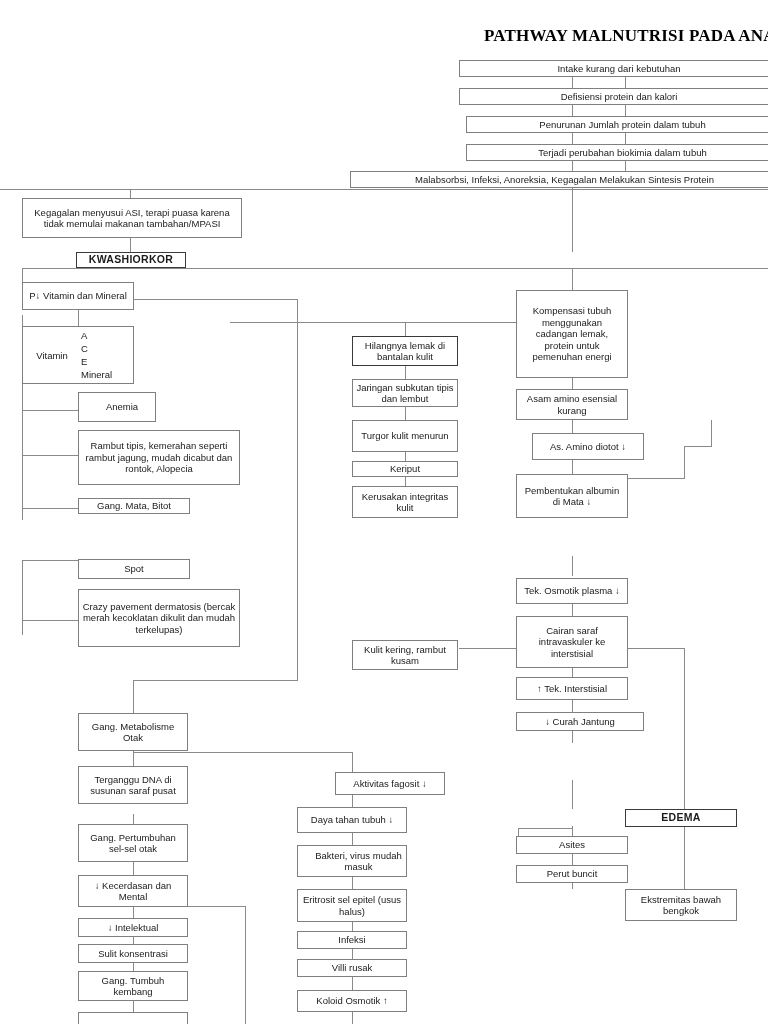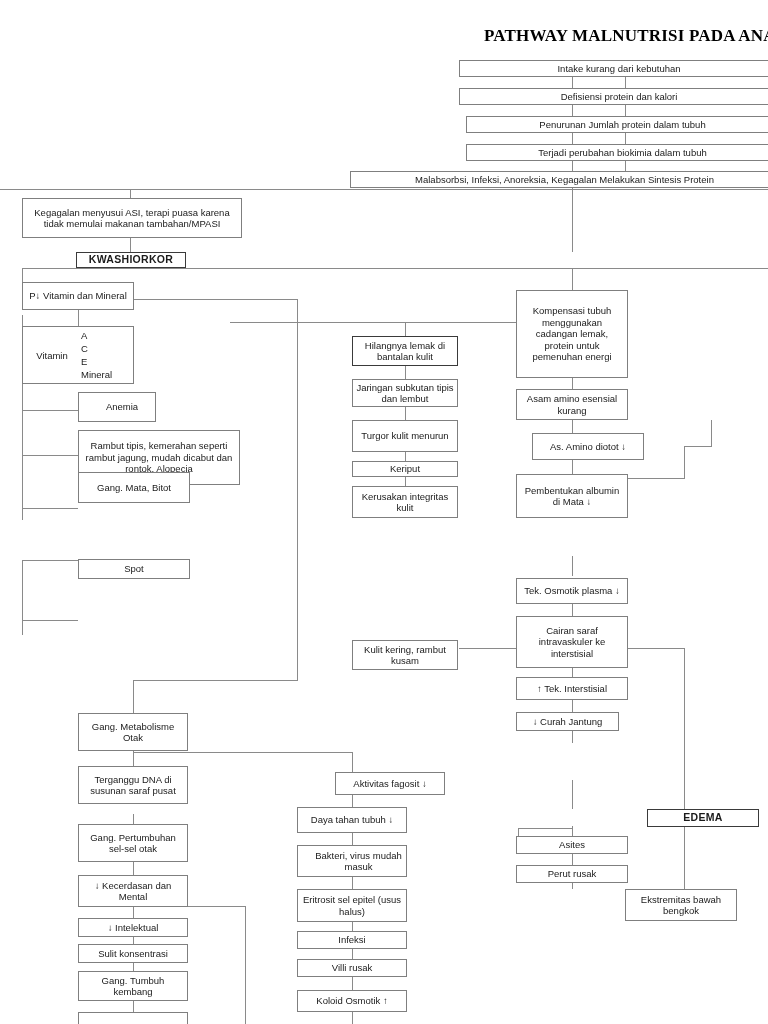--- a/index.html
+++ b/index.html
@@ -178,23 +178,24 @@
   <div class="vitlist" style="left:22px; top:326px; width:112px; height:58px;">
     <span class="lbl">Vitamin</span>
     <span class="vals" style="white-space:pre;">A
 C
 E
 Mineral</span>
   </div>
 
   <div class="node" style="left:78px; top:392px; width:78px; height:30px;padding-left:13px;">Anemia</div>
   <div class="node" style="left:78px; top:430px; width:162px; height:55px;">Rambut tipis, kemerahan seperti rambut jagung, mudah dicabut dan rontok, Alopecia</div>
-  <div class="node" style="left:78px; top:472px; width:112px; height:31px;">Gang. Mata, Bitot</div>
+  <div class="node" style="left:78px; top:498px; width:112px; height:16px;">Gang. Mata, Bitot</div>
 
   <div class="node" style="left:78px; top:559px; width:112px; height:20px;">Spot</div>
+  <div class="node" style="left:78px; top:589px; width:162px; height:58px;">Crazy pavement dermatosis (bercak merah kecoklatan dikulit dan mudah terkelupas)</div>
 
   <div class="node" style="left:78px; top:713px; width:110px; height:38px;">Gang. Metabolisme Otak</div>
   <div class="node" style="left:78px; top:766px; width:110px; height:38px;">Terganggu DNA di susunan saraf pusat</div>
   <div class="node" style="left:78px; top:875px; width:110px; height:32px;">↓ Kecerdasan dan Mental</div>
   <div class="node" style="left:78px; top:824px; width:110px; height:38px;">Gang. Pertumbuhan sel-sel otak</div>
   <div class="node" style="left:78px; top:918px; width:110px; height:19px;">↓ Intelektual</div>
   <div class="node" style="left:78px; top:944px; width:110px; height:19px;">Sulit konsentrasi</div>
   <div class="node" style="left:78px; top:971px; width:110px; height:30px;">Gang. Tumbuh kembang</div>
   <div class="node" style="left:78px; top:1012px; width:110px; height:30px;"></div>
 
@@ -215,20 +216,20 @@
   <div class="node" style="left:297px; top:990px; width:110px; height:22px;">Koloid Osmotik ↑</div>
 
   <div class="node" style="left:516px; top:290px; width:112px; height:88px;">Kompensasi tubuh menggunakan cadangan lemak, protein untuk pemenuhan energi</div>
   <div class="node" style="left:516px; top:389px; width:112px; height:31px;">Asam amino esensial kurang</div>
   <div class="node" style="left:516px; top:433px; width:112px; height:27px;margin-left:16px;">As. Amino diotot ↓</div>
   <div class="node" style="left:516px; top:474px; width:112px; height:44px;">Pembentukan albumin di Mata ↓</div>
 
   <div class="node" style="left:516px; top:578px; width:112px; height:26px;">Tek. Osmotik plasma ↓</div>
   <div class="node" style="left:516px; top:616px; width:112px; height:52px;">Cairan saraf intravaskuler ke interstisial</div>
   <div class="node" style="left:516px; top:677px; width:112px; height:23px;">↑ Tek. Interstisial</div>
-  <div class="node" style="left:516px; top:712px; width:103px; height:19px;text-align:center;">↓ Curah Jantung</div>
-
-  <div class="node strong bold-txt" style="left:625px; top:809px; width:112px; height:18px;margin-left:22px;">EDEMA</div>
+  <div class="node" style="left:516px; top:712px; width:128px; height:19px;text-align:center;">↓ Curah Jantung</div>
+
+  <div class="node strong bold-txt" style="left:625px; top:809px; width:112px; height:18px;">EDEMA</div>
   <div class="node" style="left:516px; top:836px; width:112px; height:18px;">Asites</div>
-  <div class="node" style="left:516px; top:865px; width:112px; height:18px;">Perut rusak</div>
+  <div class="node" style="left:516px; top:865px; width:112px; height:18px;">Perut buncit</div>
   <div class="node" style="left:625px; top:889px; width:112px; height:32px;">Ekstremitas bawah bengkok</div>
 
 </div>
 
 </body></html>

